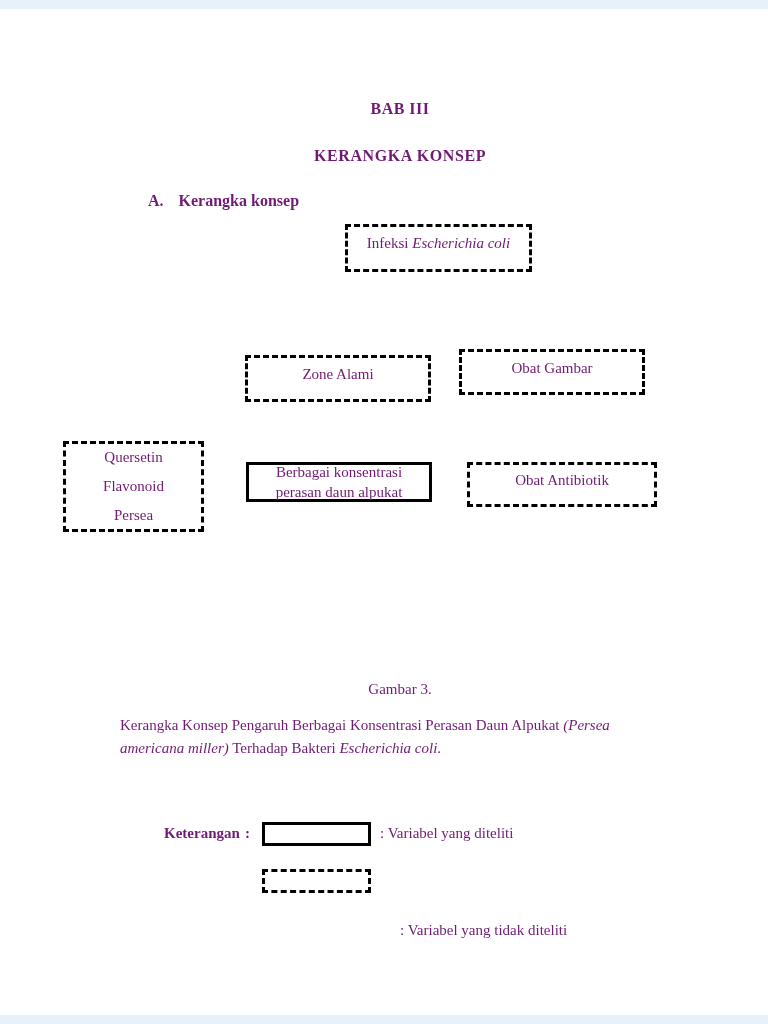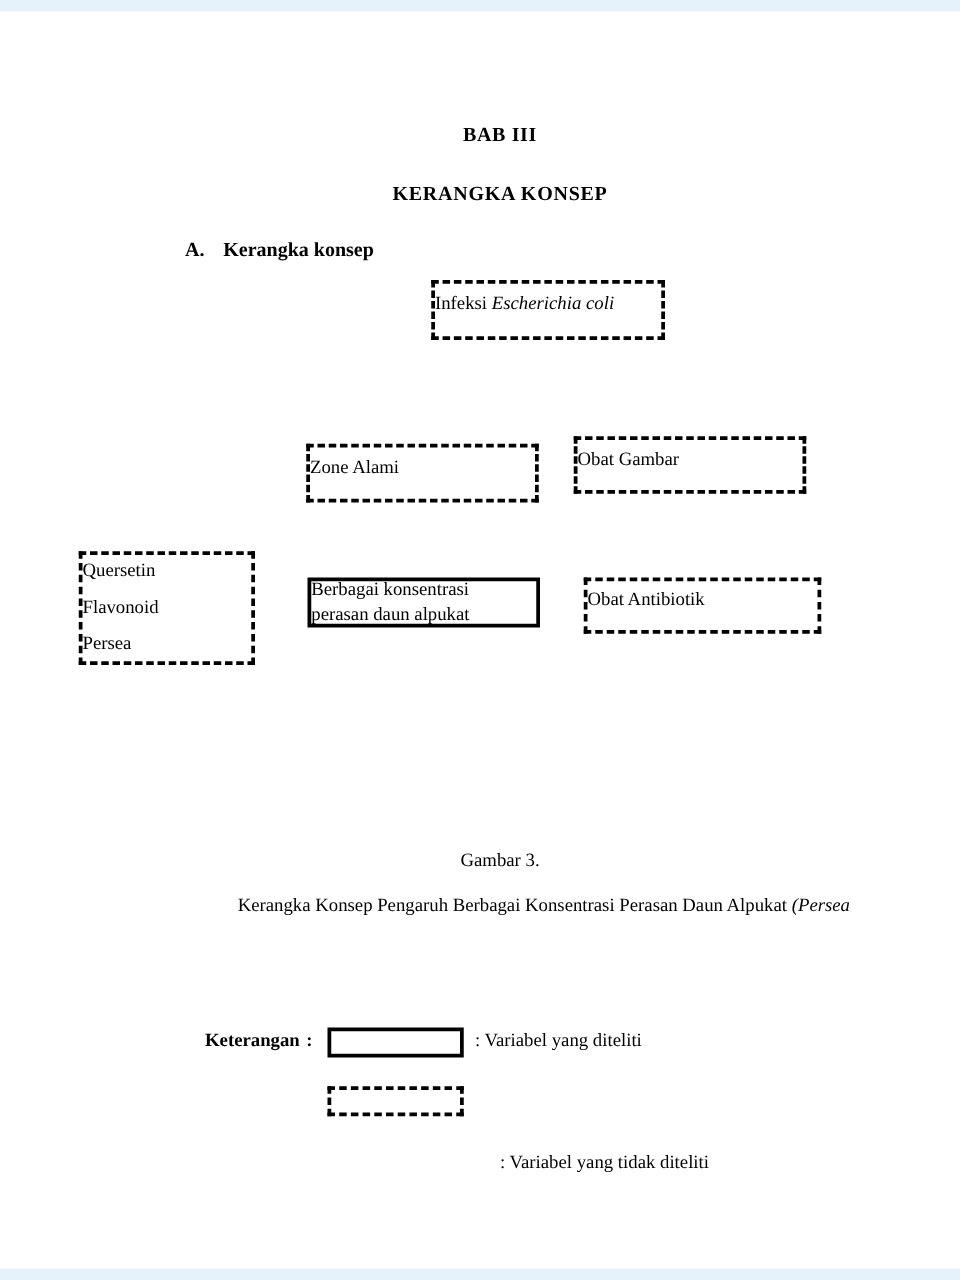--- a/index.html
+++ b/index.html
@@ -7,21 +7,21 @@
     padding: 0;
     background: #ffffff;
   }
   .page {
     position: relative;
     width: 768px;
     height: 1024px;
     background: #ffffff;
     overflow: hidden;
     font-family: "Liberation Serif", "DejaVu Serif", serif;
-    color: #000000;
+    color: #701a75;
   }
   .edge-strip {
     position: absolute;
     left: 0;
     width: 768px;
     height: 9px;
     background: #e7f1f9;
   }
   .edge-strip.top { top: 0; }
   .edge-strip.bottom { bottom: 0; }
@@ -54,21 +54,21 @@
   }
   .section-heading .sec-text { margin-left: 15px; }
 
   
   .dbox {
     position: absolute;
     box-sizing: border-box;
     display: flex;
     flex-direction: column;
     align-items: center;
-    text-align: left;
+    text-align: center;
     font-size: 15px;
     line-height: 20px;
   }
   .dbox.dashed { border: 3px dashed #000; }
   .dbox.solid  { border: 3px solid #000; }
   .dbox .tline { width: 100%; }
   .it { font-style: italic; }
 
   #box-infeksi     { left: 345px; top: 224px; width: 187px; height: 48px; padding-top: 6px; }
   #box-obat-alami  { left: 245px; top: 355px; width: 186px; height: 47px; padding-top: 6px; }
@@ -82,21 +82,21 @@
   .figure-label {
     top: 681px;
     font-size: 15px;
   }
   .figure-caption {
     position: absolute;
     left: 400px;
     top: 714px;
     transform: translateX(-50%);
     width: 560px;
-    text-align: right;
+    text-align: left;
     font-size: 15px;
     line-height: 23px;
   }
 
   
   .legend-label {
     position: absolute;
     left: 164px;
     top: 825px;
     font-size: 15px;
@@ -164,20 +164,21 @@
     </div>
 
   <div id="box-antibiotik" class="dbox dashed">
       <div class="tline"><span>Obat Antibiotik</span></div>
     </div>
 
 
   <div class="centered-text figure-label">Gambar 3.</div>
   <div class="figure-caption">
       <div class="tline"><span>Kerangka Konsep Pengaruh Berbagai Konsentrasi Perasan Daun Alpukat </span><span class="it">(Persea</span></div>
+      <div class="tline"><span class="it">americana miller)</span><span> Terhadap Bakteri </span><span class="it">Escherichia coli</span><span>.</span></div>
     </div>
 
   <div class="legend-label">Keterangan</div>
   <div class="legend-colon">:</div>
 
   <div class="legend-swatch solid"></div>
   <div id="legend-text-1" class="legend-text">: Variabel yang diteliti</div>
 
   <div class="legend-swatch dashed"></div>
   <div id="legend-text-2" class="legend-text">: Variabel yang tidak diteliti</div>

